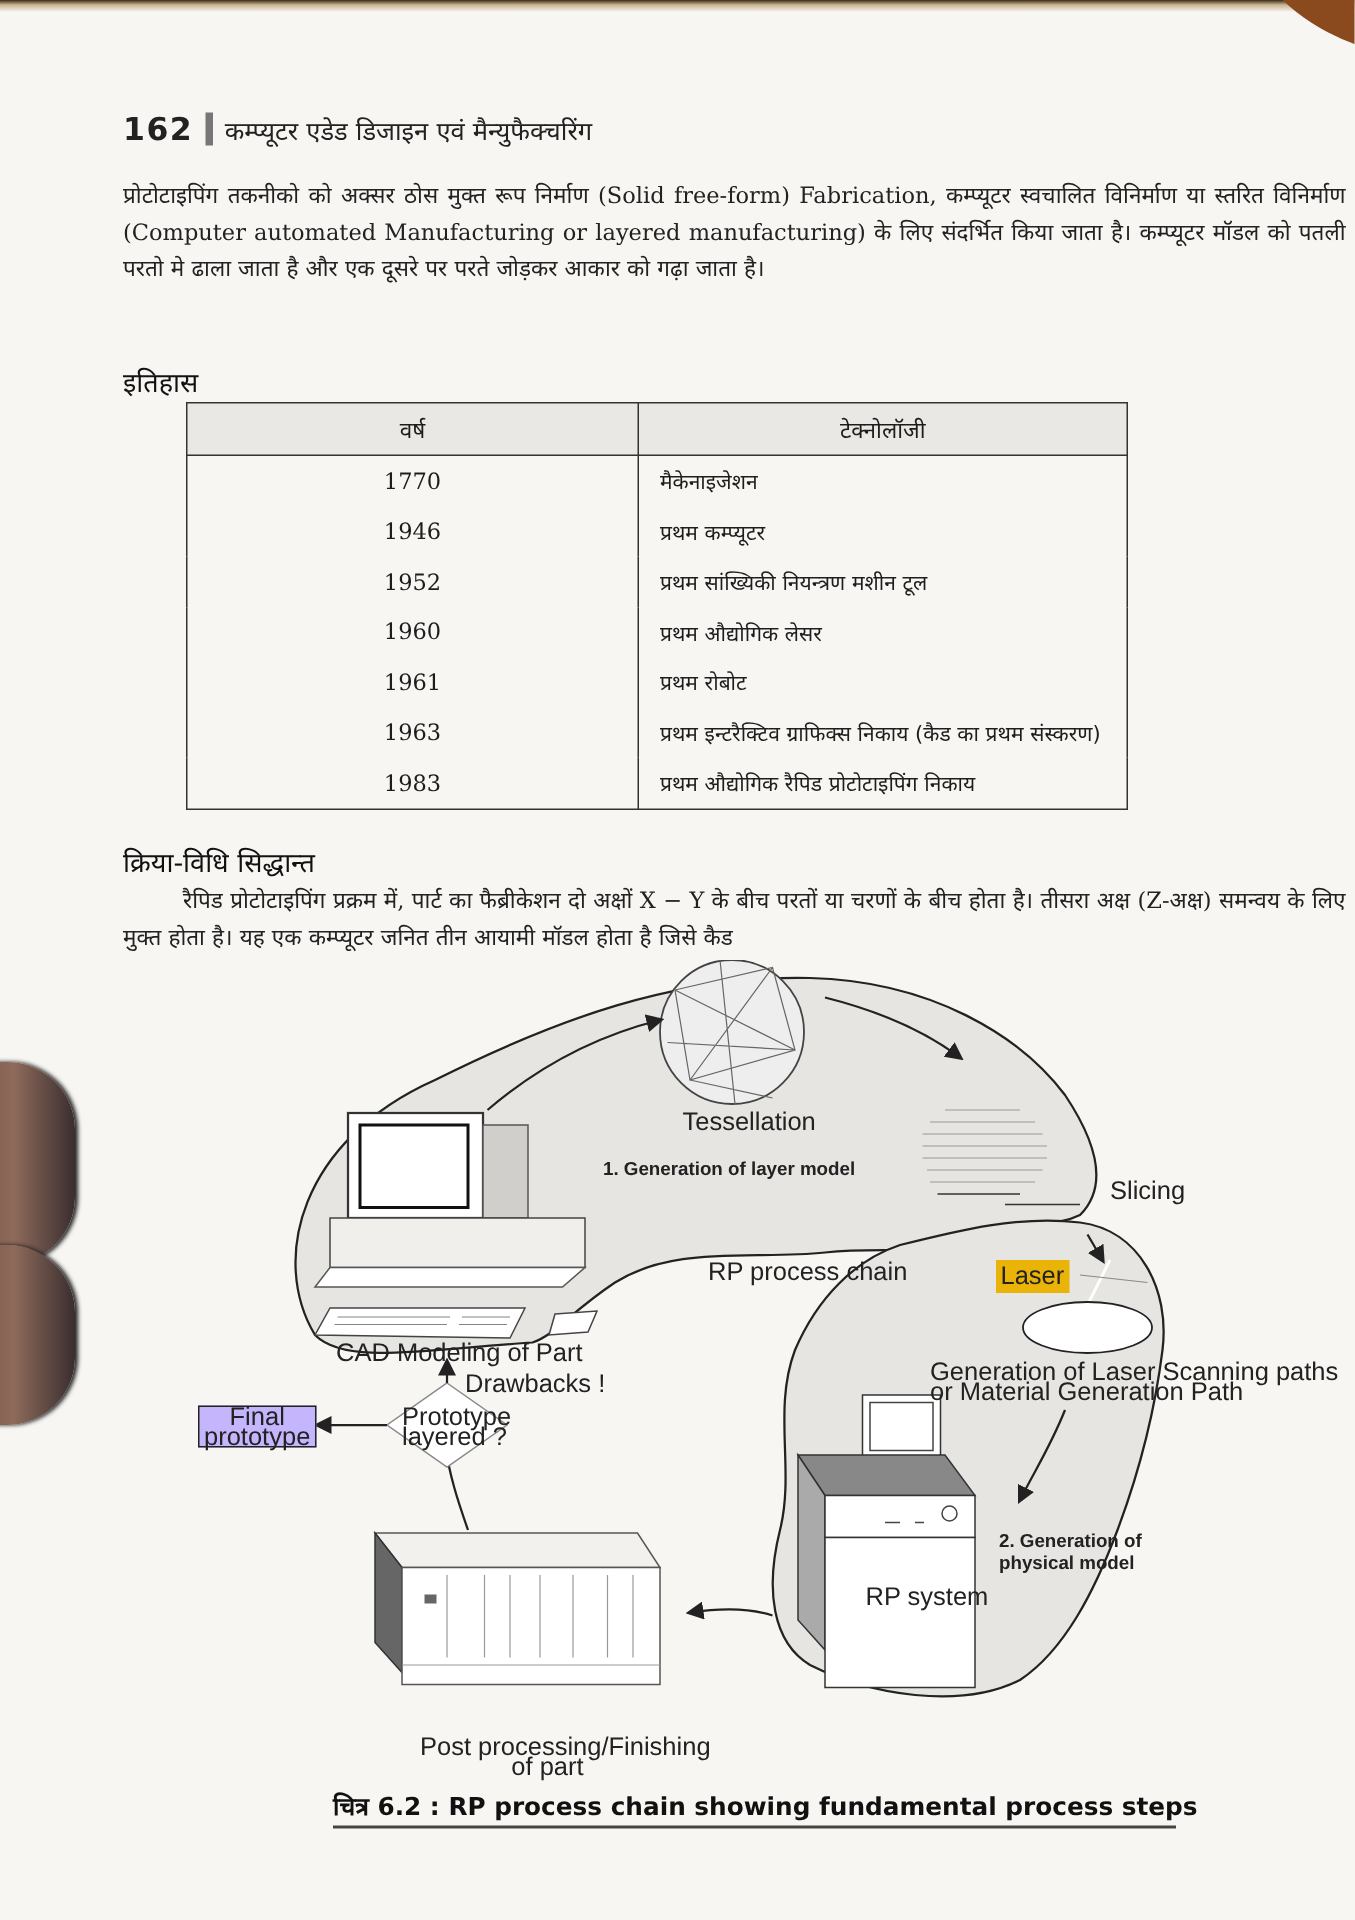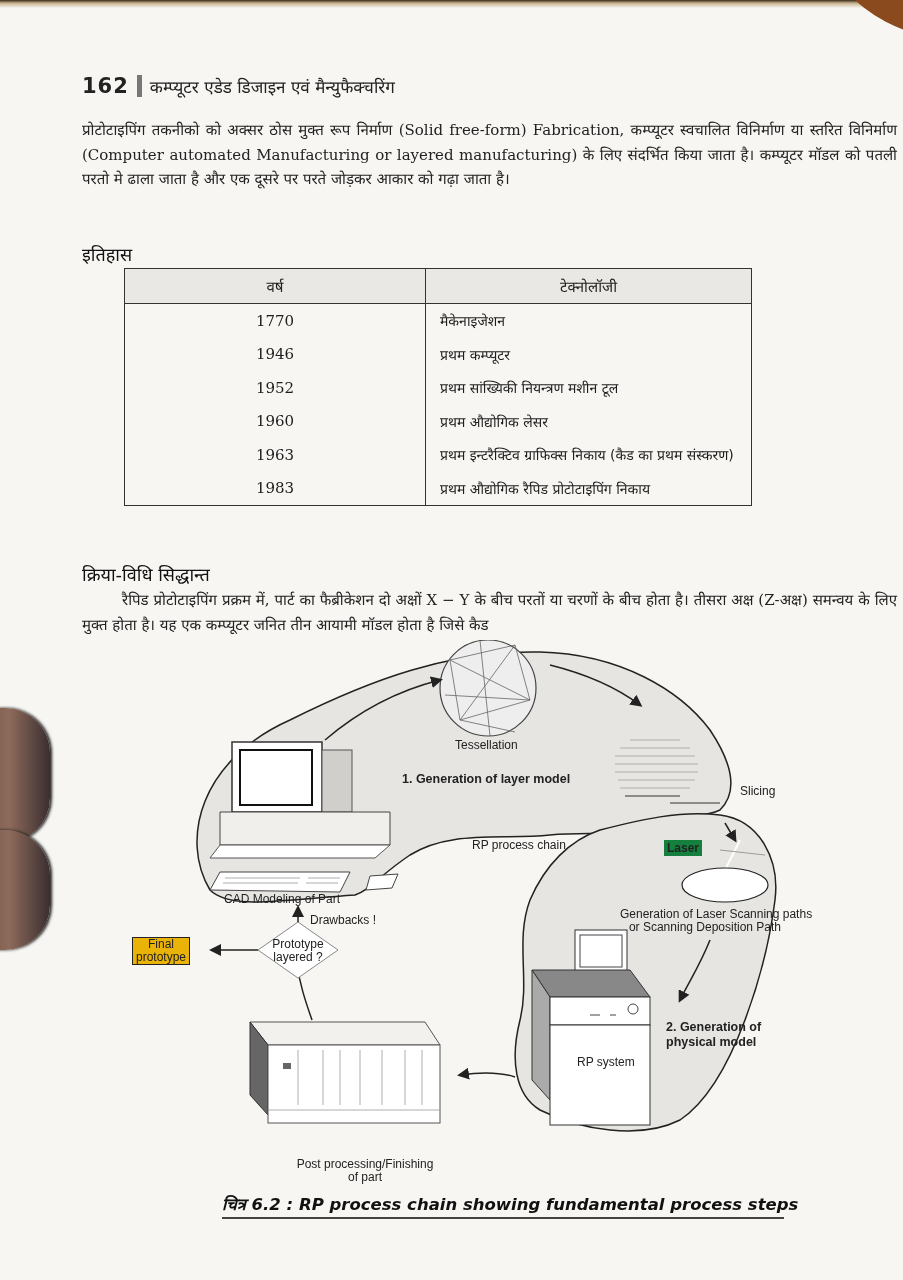--- a/index.html
+++ b/index.html
@@ -56,33 +56,33 @@
     background:#e9e8e4; font-family:"DejaVu Sans", sans-serif; font-weight:normal;
     font-size:15px; height:32px; border:1.5px solid #333;
   }
   table.history td { height:33.5px; padding:0; }
   table.history td.year { text-align:center; width:300px; border-left:1.5px solid #333; border-right:1.5px solid #333; }
   table.history td.tech { padding-left:14px; font-family:"DejaVu Sans", sans-serif; font-size:14px; border-right:1.5px solid #333; }
   table.history tr:last-child td { border-bottom:1.5px solid #333; }
 
   .figure { position:absolute; left:120px; top:640px; width:680px; height:550px; }
   .fig-label {
-    position:absolute; font-family:"Liberation Sans", sans-serif; font-size:12px; color:#222;
+    position:absolute; font-family:"Liberation Sans", sans-serif; font-size:17px; color:#222;
     white-space:nowrap;
   }
   .fig-label.bold { font-weight:bold; font-size:12.5px; }
   .fig-label.center { text-align:center; }
   .box-label {
-    border:1.5px solid #222; padding:0 3px; line-height:13px; text-align:center; background:#eab308;
-  }
-  .laser-label { background:#15803d; padding:1px 3px;font-weight:bold; }
+    border:1.5px solid #222; padding:0 3px; line-height:13px; text-align:center; background:#c4b5fd;
+  }
+  .laser-label { background:#eab308; padding:1px 3px; }
 
   .caption {
     position:absolute; left:222px; top:1192px; font-family:"DejaVu Sans", sans-serif;
-    font-weight:bold; font-size:16.5px; color:#111;font-style:italic;
+    font-weight:bold; font-size:16.5px; color:#111;
   }
   .caption-rule {
     position:absolute; left:222px; top:1217px; width:562px; height:2px; background:#444;
   }
 </style>
 </head>
 <body>
 
 <div class="page-shadow-top"></div>
 <div class="corner-wood"></div>
@@ -113,20 +113,24 @@
         <td class="year">1946</td>
         <td class="tech">प्रथम कम्प्यूटर</td>
       </tr>
     <tr>
         <td class="year">1952</td>
         <td class="tech">प्रथम सांख्यिकी नियन्त्रण मशीन टूल</td>
       </tr>
     <tr>
         <td class="year">1960</td>
         <td class="tech">प्रथम औद्योगिक लेसर</td>
+      </tr>
+    <tr>
+        <td class="year">1961</td>
+        <td class="tech">प्रथम रोबोट</td>
       </tr>
     <tr>
         <td class="year">1963</td>
         <td class="tech">प्रथम इन्टरैक्टिव ग्राफिक्स निकाय (कैड का प्रथम संस्करण)</td>
       </tr>
     <tr>
         <td class="year">1983</td>
         <td class="tech">प्रथम औद्योगिक रैपिड प्रोटोटाइपिंग निकाय</td>
       </tr>
   </tbody>
@@ -226,21 +230,21 @@
     <line x1="138" y1="310" x2="92" y2="310" stroke="#222" stroke-width="1.5" marker-end="url(#arr)"></line>
   </svg>
 
   <div class="fig-label" style="left:335px;top:98px">Tessellation</div>
   <div class="fig-label bold" style="left:282px;top:132px">1. Generation of layer model</div>
   <div class="fig-label" style="left:620px;top:144px">Slicing</div>
   <div class="fig-label" style="left:352px;top:198px">RP process chain</div>
   <div class="fig-label laser-label" style="left:544px;top:200px">Laser</div>
   <div class="fig-label center" style="left:500px;top:268px;width:170px;line-height:13px">
     <div>Generation of Laser Scanning paths</div>
-    <div>or Scanning Deposition Path</div>
+    <div>or Material Generation Path</div>
   </div>
   <div class="fig-label bold" style="left:546px;top:380px;line-height:15px">
     <div>2. Generation of</div>
     <div>physical model</div>
   </div>
   <div class="fig-label" style="left:457px;top:415px">RP system</div>
   <div class="fig-label" style="left:104px;top:252px">CAD Modeling of Part</div>
   <div class="fig-label" style="left:190px;top:273px">Drawbacks !</div>
   <div class="fig-label center" style="left:148px;top:298px;width:60px;line-height:13px">
     <div>Prototype</div>

